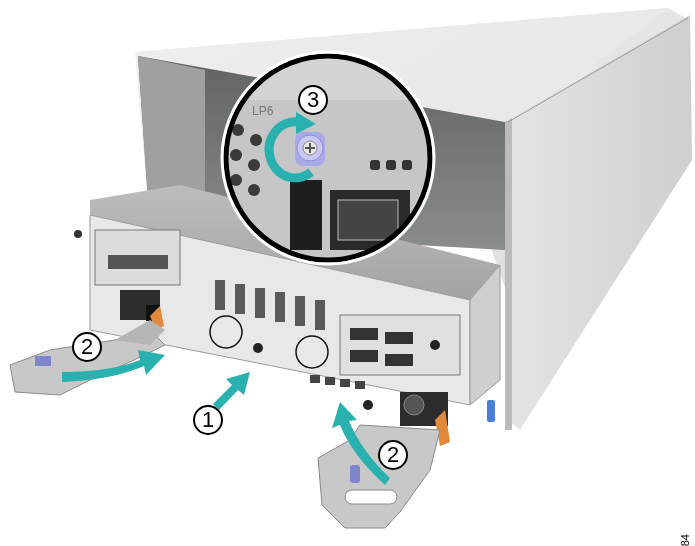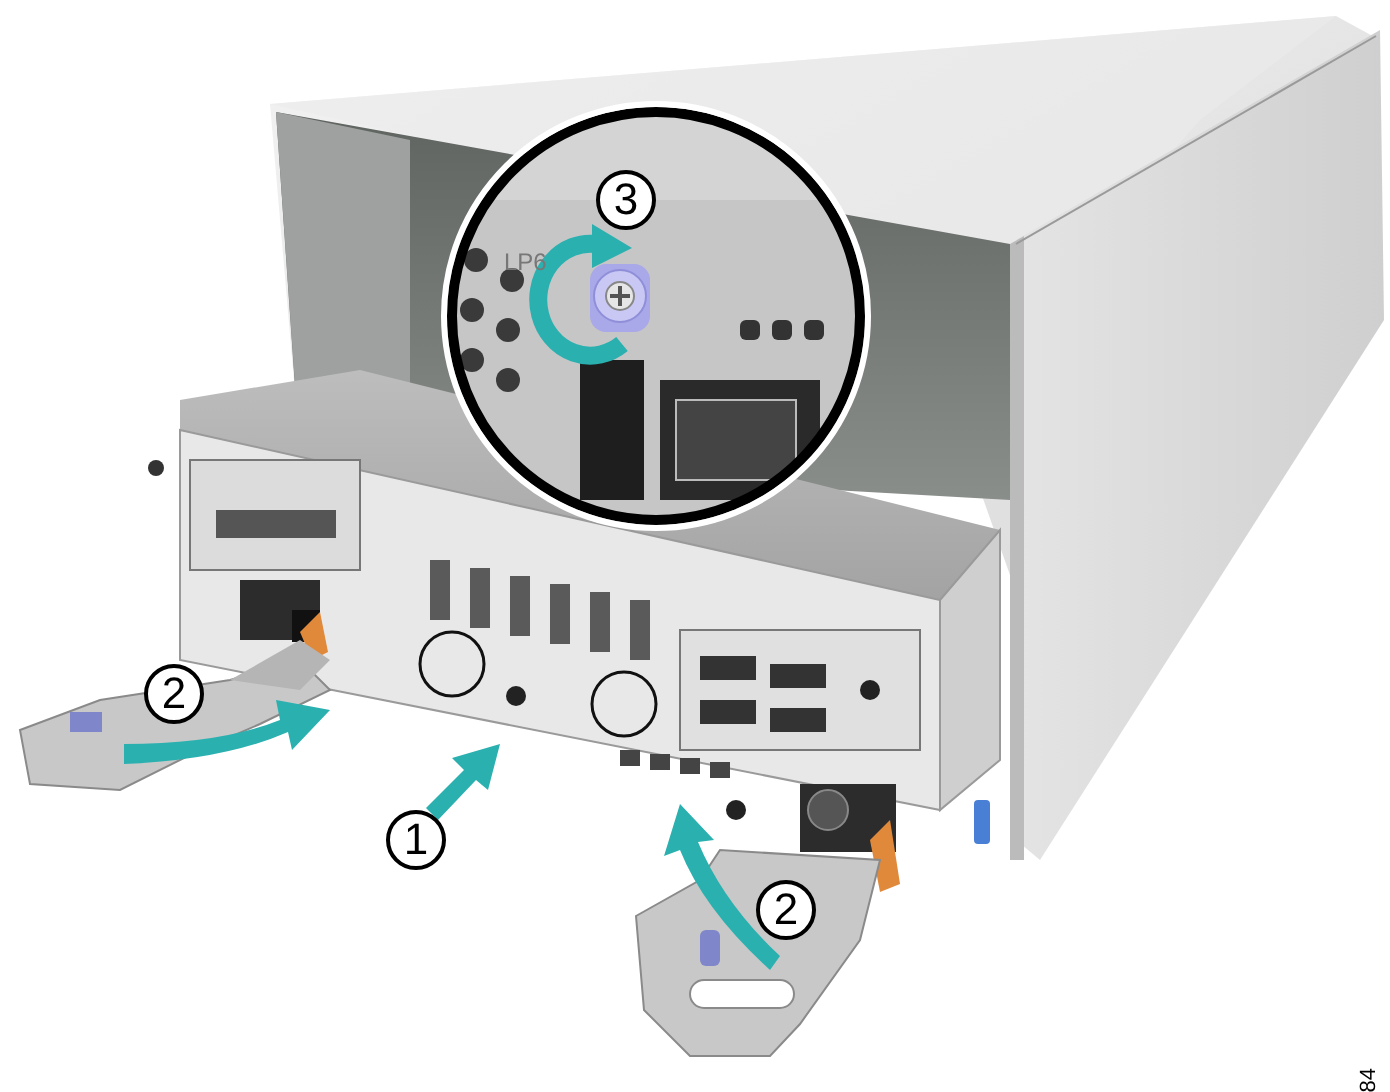--- a/index.html
+++ b/index.html
@@ -1,20 +1,20 @@
 <!DOCTYPE html>
 <html><head>
 <meta charset="utf-8">
 <style>
   html, body { margin: 0; padding: 0; background: #ffffff; }
   body { width: 695px; height: 546px; position: relative; overflow: hidden; font-family: "Liberation Sans", sans-serif; }
   #stage { position: absolute; left: 0; top: 0; width: 695px; height: 546px; }
   .callout { position: absolute; width: 30px; height: 30px; border: 2px solid #000; border-radius: 50%; background: #fff; box-sizing: border-box; display: flex; align-items: center; justify-content: center; font-family: "Liberation Sans", sans-serif; font-size: 22px; color: #000; line-height: 1; }
   .figure-id { position: absolute; right: 4px; bottom: 12px; transform: rotate(-90deg); transform-origin: right bottom; font-family: "Liberation Sans", sans-serif; font-size: 11px; color: #000; white-space: nowrap; }
-  .lp-label { position: absolute; font-family: "Liberation Sans", sans-serif; font-size: 12px; color: #777; margin-top: 20px; }
+  .lp-label { position: absolute; font-family: "Liberation Sans", sans-serif; font-size: 12px; color: #777; }
 </style>
 </head>
 <body>
 
 <div id="stage">
   <svg width="695" height="546" viewBox="0 0 695 546" xmlns="http://www.w3.org/2000/svg">
     <defs>
       <linearGradient id="topG" x1="0" y1="0" x2="1" y2="1">
         <stop offset="0" stop-color="#f2f2f2"></stop>
         <stop offset="1" stop-color="#d9d9d9"></stop>

